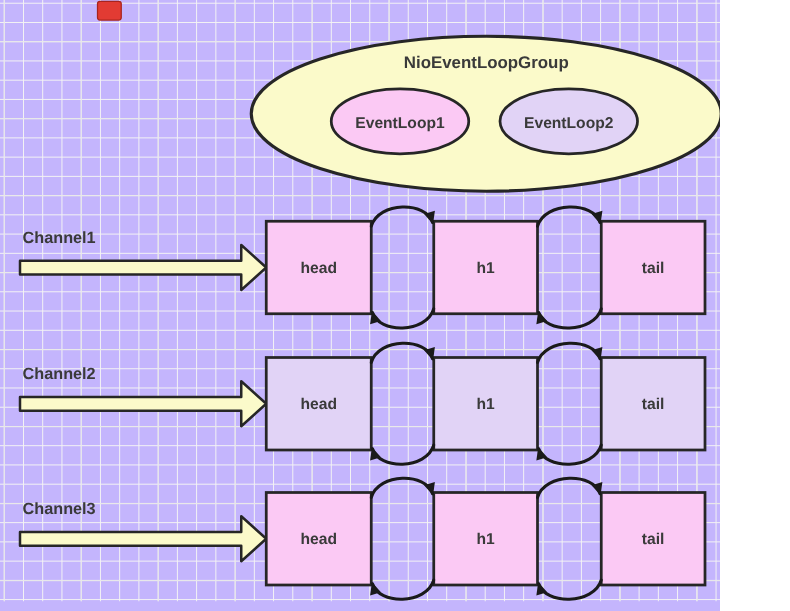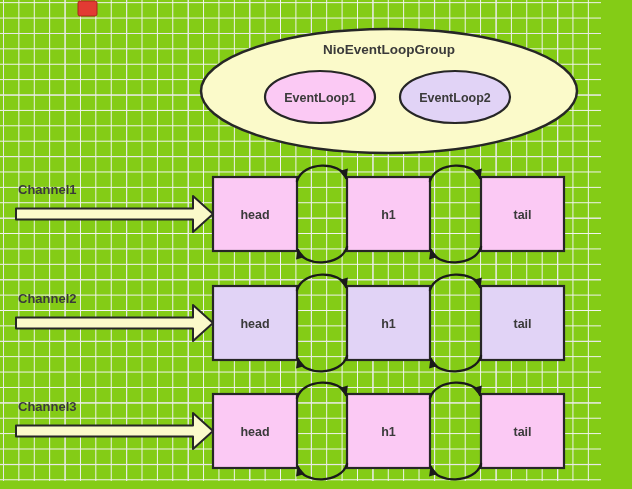--- a/index.html
+++ b/index.html
@@ -1,16 +1,16 @@
 <!DOCTYPE html>
 <html><head>
 <meta charset="utf-8">
 <style>
   html,body{margin:0;padding:0;background:#ffffff;}
-  #stage{position:relative;width:632px;height:489px;overflow:hidden;background:#84cc16;
+  #stage{position:relative;width:576px;height:489px;overflow:hidden;background:#c4b5fd;
          font-family:"Liberation Sans",sans-serif;}
   #grid{position:absolute;left:0;top:0;width:601px;height:481px;
     background-image:
       linear-gradient(to right,#E7E7E7 1px,transparent 1px),
       linear-gradient(to bottom,#E7E7E7 1px,transparent 1px),
       linear-gradient(to right,#F4F4F4 1px,transparent 1px),
       linear-gradient(to bottom,#F4F4F4 1px,transparent 1px);
     background-size:61.6px 61.6px,61.6px 61.6px,15.4px 15.4px,15.4px 15.4px;
     background-position:3px 0,0 33px,3px 0,0 2.2px;}
   svg{position:absolute;left:0;top:0;}

